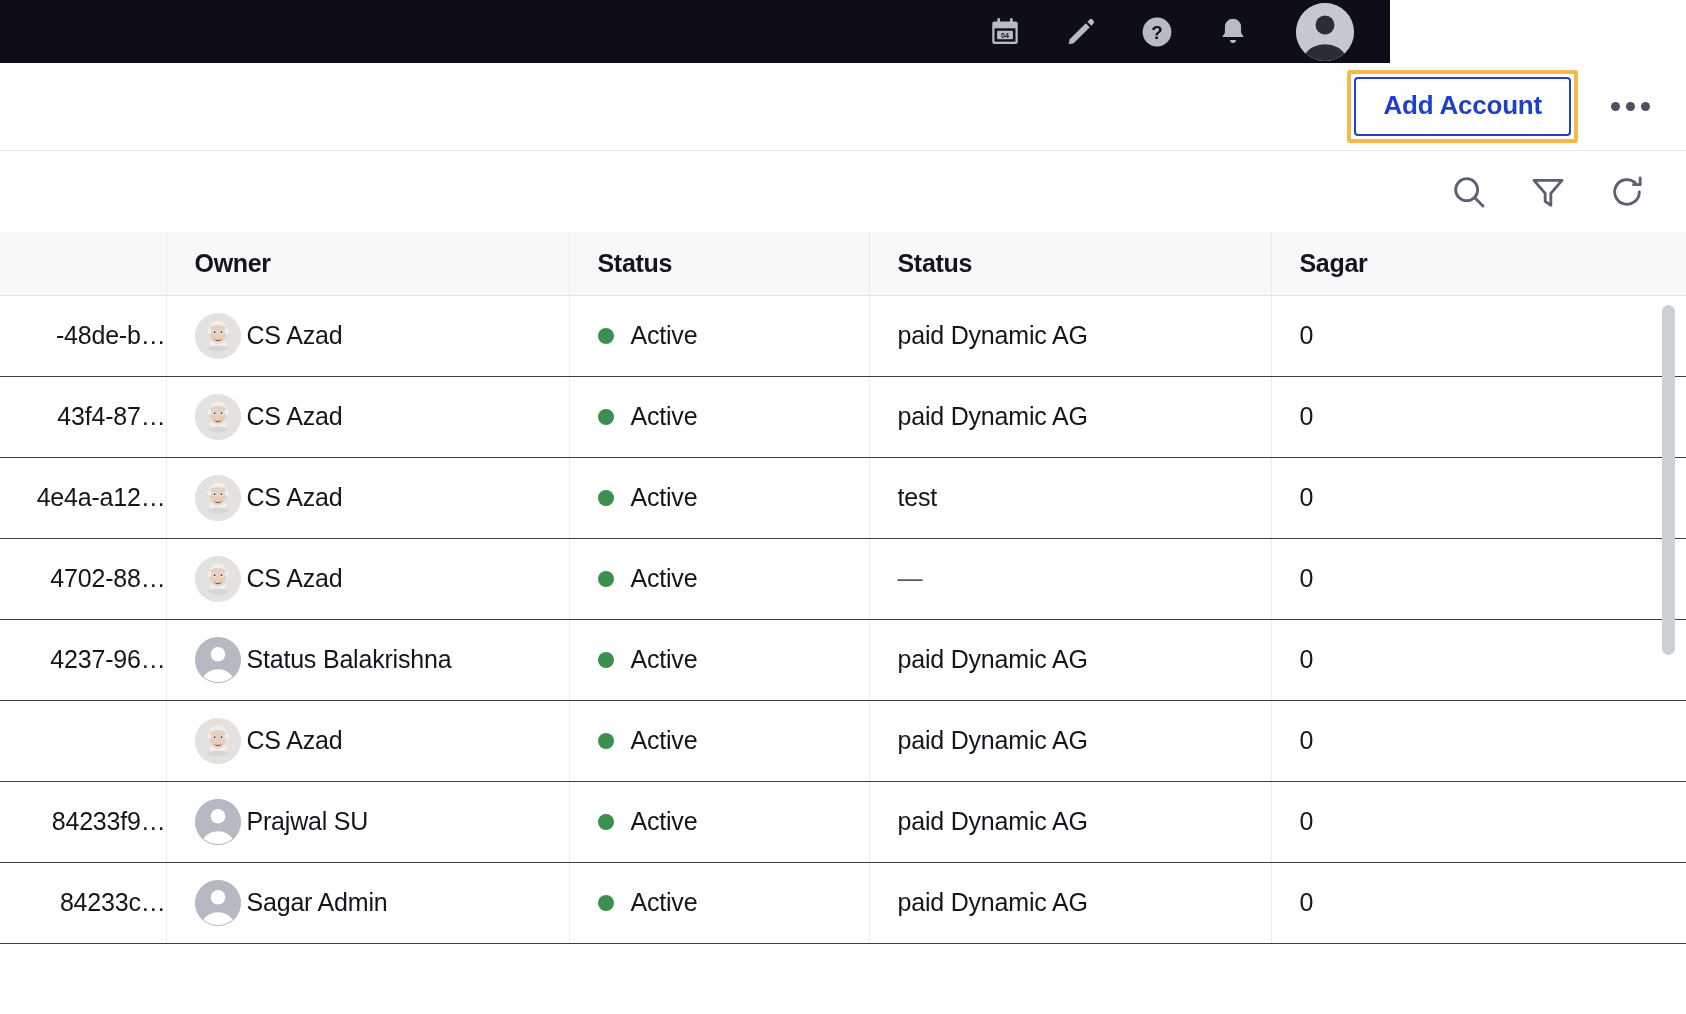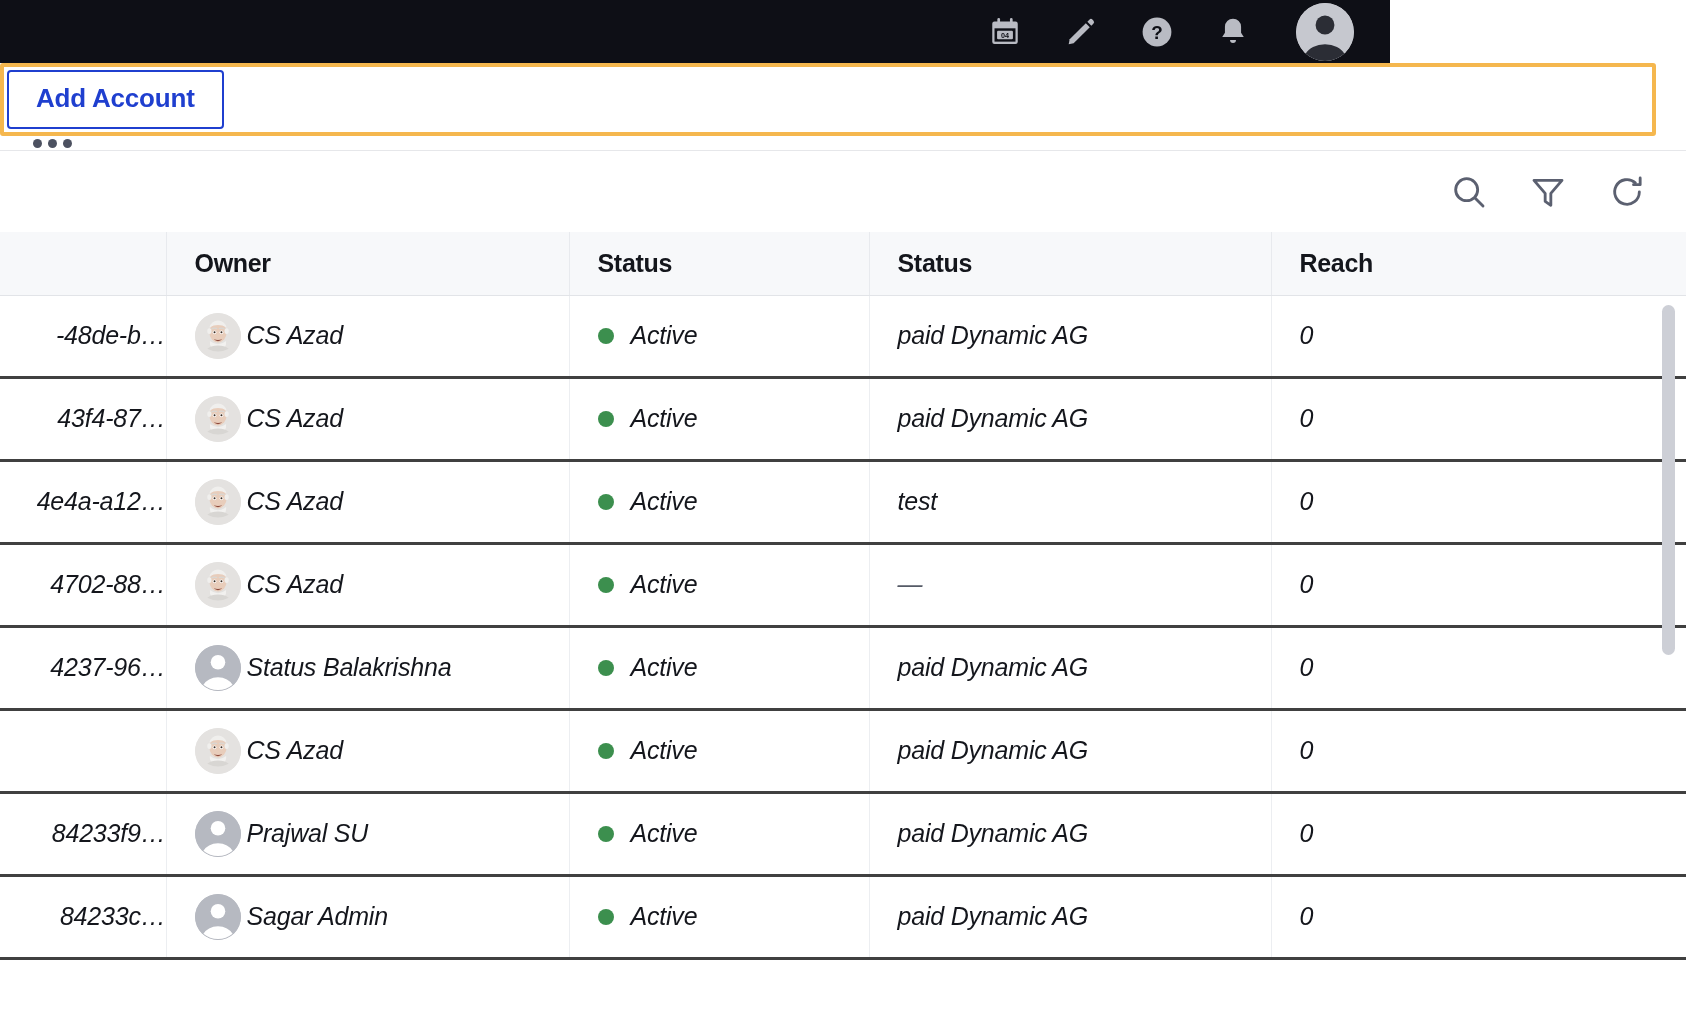--- a/index.html
+++ b/index.html
@@ -54,23 +54,23 @@
 
   
   .actionbar {
     position: absolute;
     top: 63px; left: 0;
     width: 1686px;
     height: 88px;
     background: #ffffff;
     border-bottom: 1px solid #e6e7ea;
     display: flex;
+    align-items: center;
     justify-content: flex-end;
     padding-right: 30px;
-    flex-direction: column;
   }
   .focus-ring {
     border: 4px solid #f5b74e;
     border-radius: 3px;
     padding: 3px;
     display: inline-block;
   }
   .add-account-btn {
     display: block;
     border: 2px solid #1f3fcf;
@@ -158,31 +158,30 @@
     color: #14161c;
     padding: 0 0 0 28px;
     letter-spacing: -0.3px;
     vertical-align: middle;
   }
   thead th.c-id-h { padding: 0; border-right: 1px solid #e8eaee; }
   thead th:last-child { border-right: none; }
 
   tbody td {
     height: 80px;
-    border-bottom: 3px solid #404040;
+    border-bottom: 1px solid #404040;
     border-right: 1px solid #eceef1;
     font-family: "Liberation Sans", sans-serif;
     font-size: 25px;
     color: #14161c;
     padding: 0 0 0 28px;
     vertical-align: middle;
     letter-spacing: -0.2px;
     white-space: nowrap;
     overflow: hidden;
-    font-style: italic;
   }
   tbody td:last-child { border-right: none; }
 
   td.id-cell {
     padding: 0;
     text-align: right;
     padding-right: 0px;
     overflow: hidden;
   }
   td.id-cell span {
@@ -326,21 +325,21 @@
         <col class="c-status">
       <col class="c-groups">
         <col class="c-reach">
     </colgroup>
     <thead>
       <tr>
         <th class="c-id-h"></th>
         <th>Owner</th>
         <th>Status</th>
         <th>Status</th>
-        <th>Reach</th>
+        <th>Sagar</th>
       </tr>
     </thead>
     <tbody id="tbody">
         <tr>
     <td class="id-cell">
       <span>-48de-b…</span>
     </td>
     <td>
       <div class="owner-cell">
         <span class="avatar photo">

